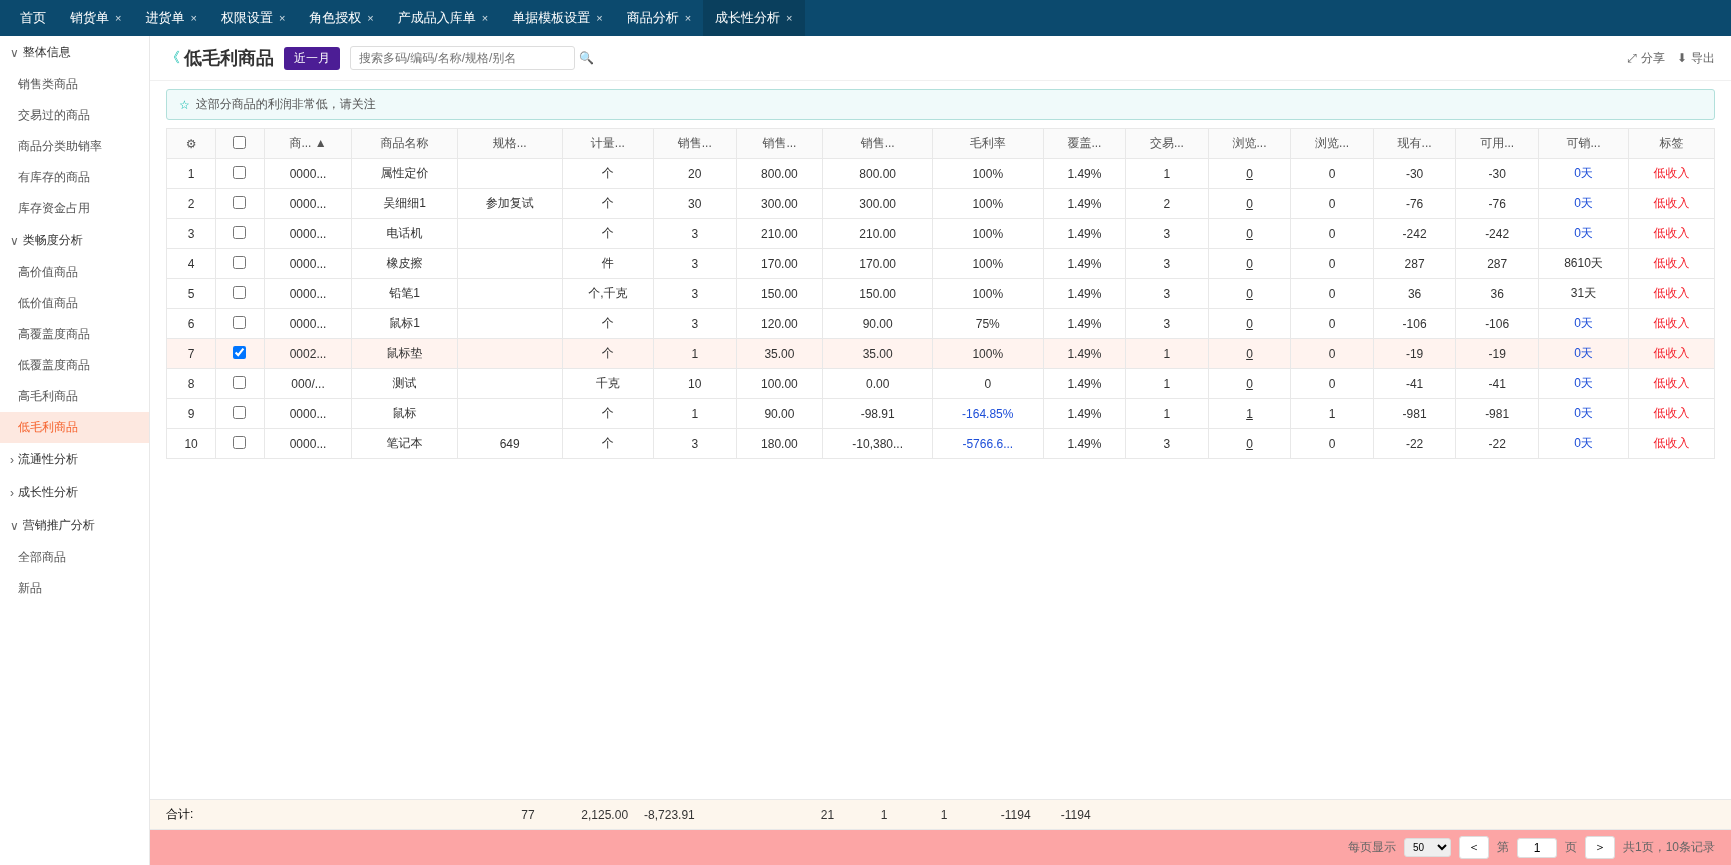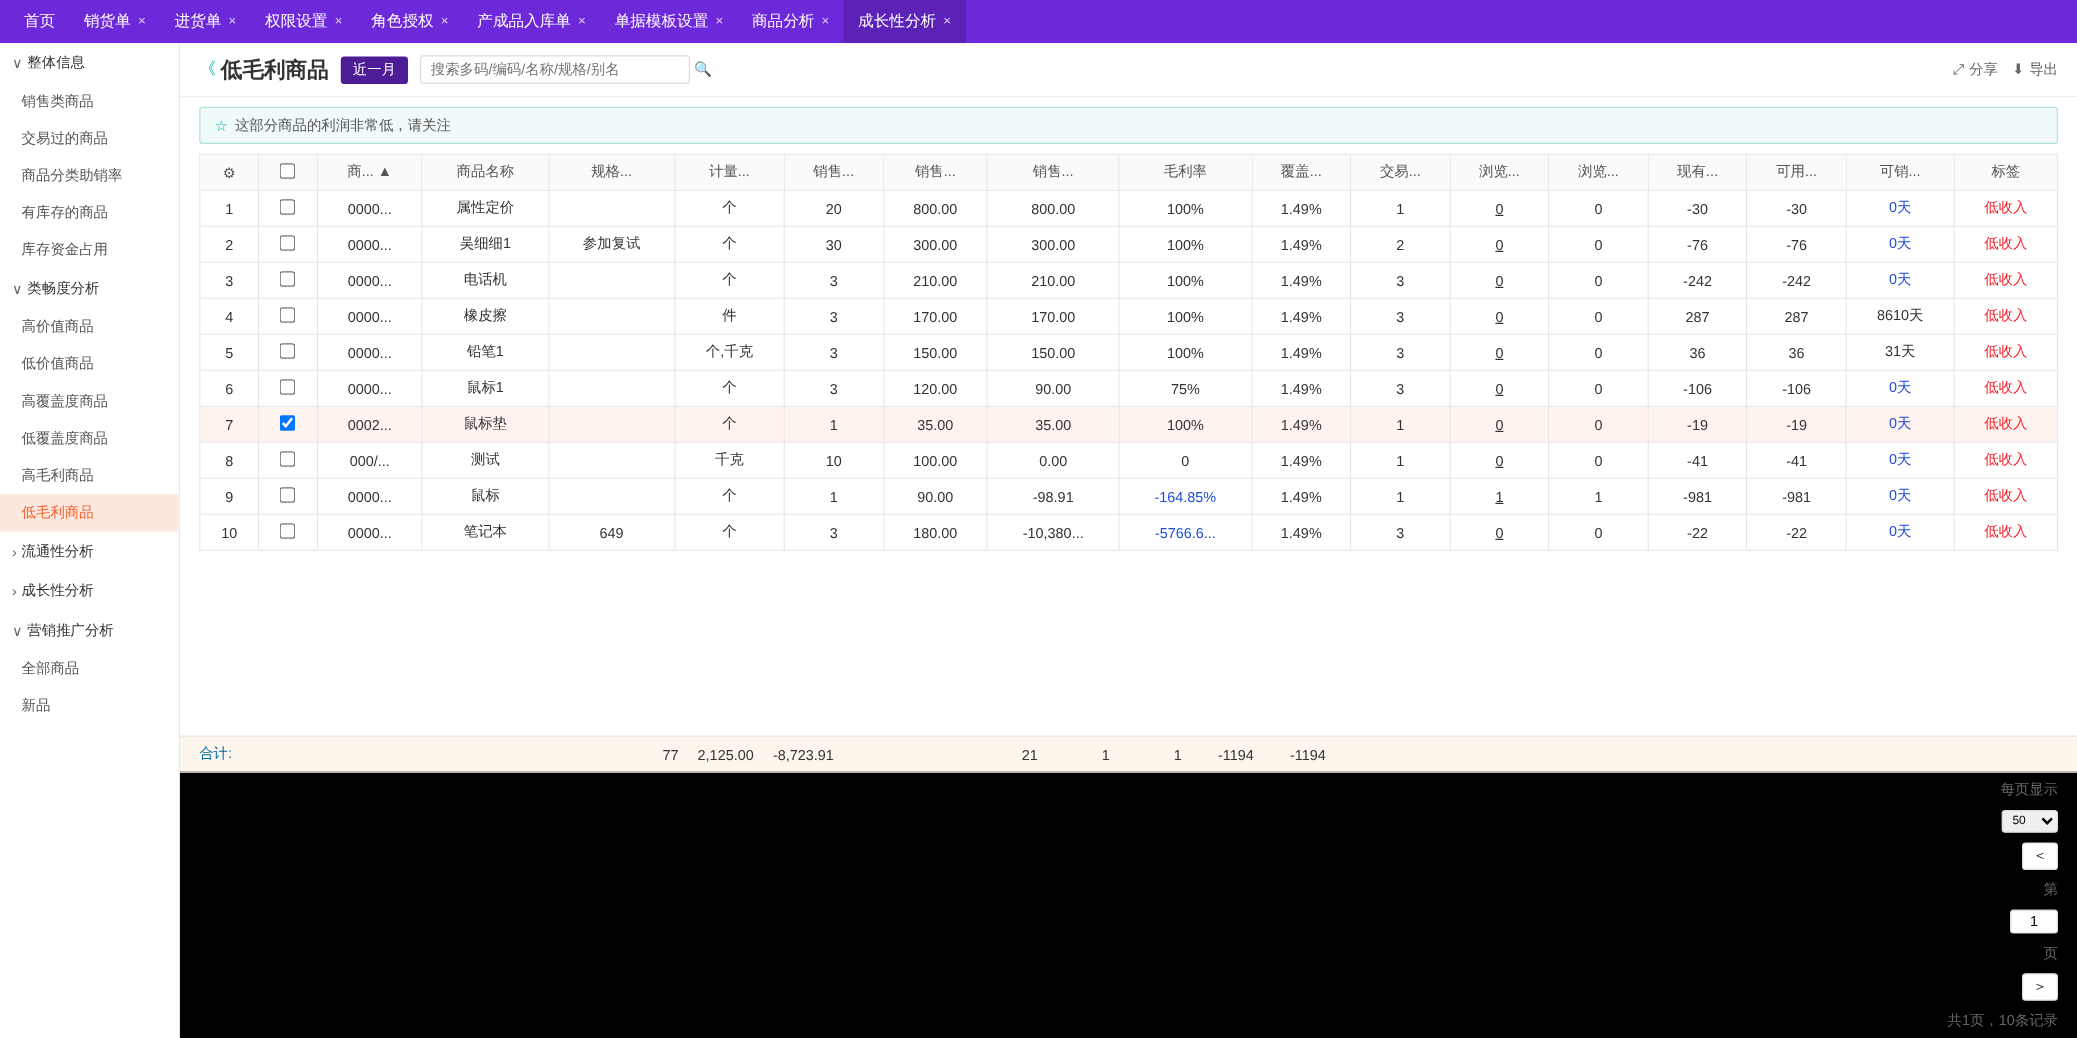--- a/index.html
+++ b/index.html
@@ -1,20 +1,20 @@
 <!DOCTYPE html>
 <html><head>
   <meta charset="utf-8">
   <style>
     * { box-sizing: border-box; margin: 0; padding: 0; }
     body { font-family: 'Microsoft YaHei', Arial, sans-serif; font-size: 12px; background: #f5f5f5; color: #333; }
     
     
     .top-nav {
-      background: #6d28d9;
+      background: #0c4a6e;
       display: flex;
       align-items: center;
       height: 36px;
       padding: 0 8px;
     }
     .nav-item {
       color: #fff;
       padding: 0 12px;
       height: 36px;
       display: flex;
@@ -167,41 +167,40 @@
     
     
     .table-footer {
       background: #fdf6ed;
       border-top: 1px solid #e8e8e8;
       padding: 6px 16px;
       display: flex;
       align-items: center;
       flex-shrink: 0;
     }
-    .footer-label { color: #0369a1; margin-right: 20px; }
+    .footer-label { color: #000000; margin-right: 20px; }
     .footer-cell {
       padding: 0 8px;
-      text-align: right;
+      text-align: left;
       min-width: 60px;
       color: #333;
     }
     
     
     .pagination-bar {
-      background: #000000;
+      background: #fca5a5;
       border-top: 1px solid #e8e8e8;
       padding: 6px 16px;
       display: flex;
-      align-items: flex-end;
+      align-items: center;
       justify-content: flex-end;
       gap: 8px;
       flex-shrink: 0;
       font-size: 12px;
       color: #666;
-      flex-direction: column;
     }
     .page-size-select {
       border: 1px solid #ddd;
       border-radius: 3px;
       padding: 2px 4px;
       font-size: 10px;
     }
     .page-btn {
       border: 1px solid #ddd;
       background: #fff;

